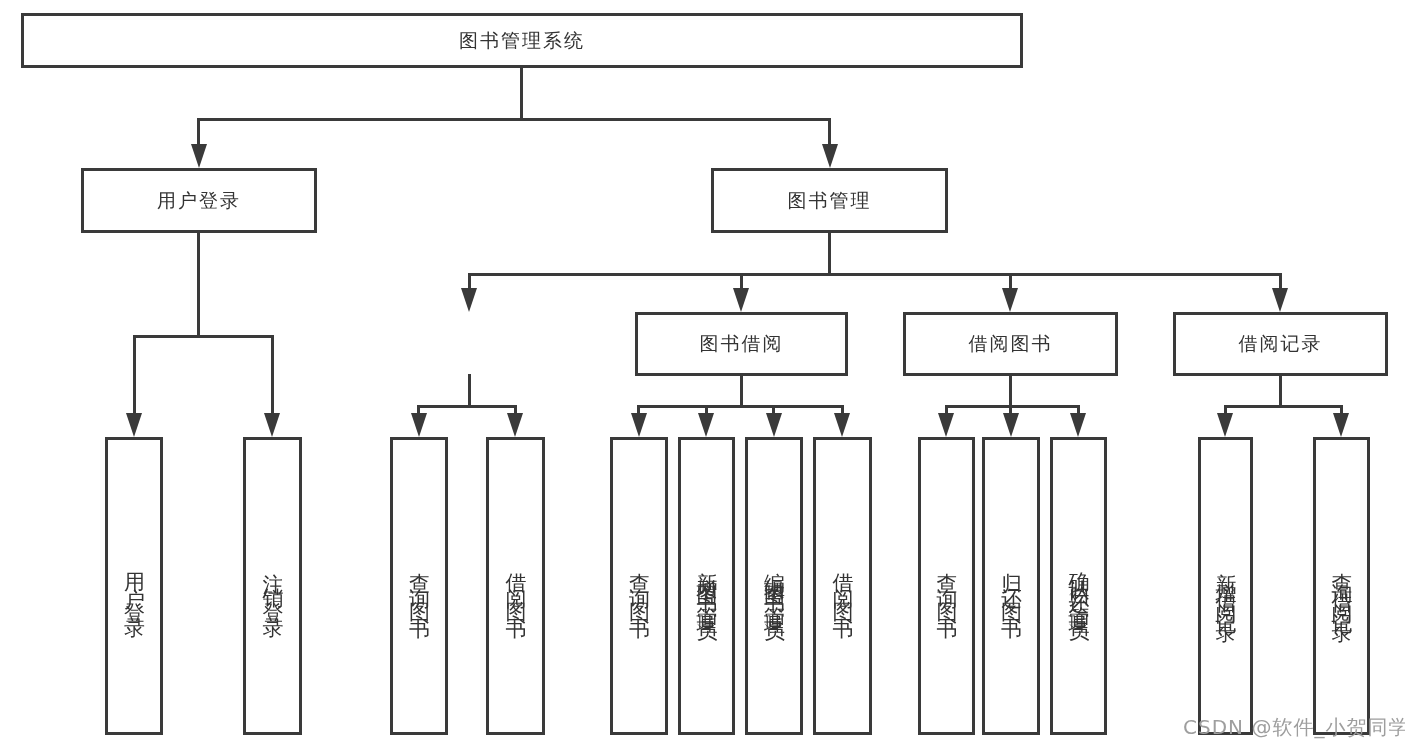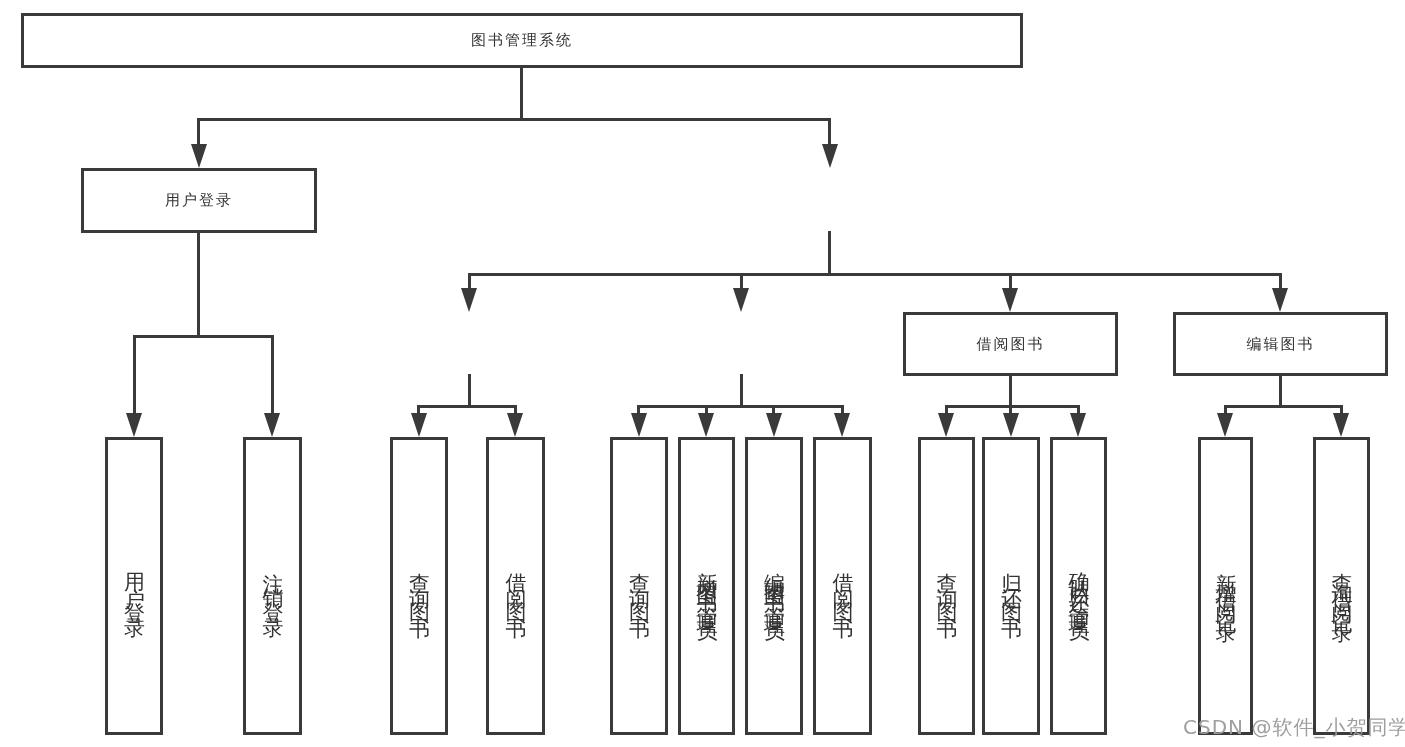--- a/index.html
+++ b/index.html
@@ -14,21 +14,21 @@
   .box{
     position:absolute;
     box-sizing:border-box;
     border:3px solid #3a3a3a;
     background:#ffffff;
     display:flex;
     align-items:center;
     justify-content:center;
   }
   .hlabel{
-    font-size:15px;
+    font-size:19px;
     letter-spacing:2px;
     color:#333333;
     white-space:nowrap;
   }
   .vtext{
     writing-mode:vertical-rl;
     text-orientation:mixed;
     font-size:21px;
     color:#333333;
     line-height:1;
@@ -68,44 +68,50 @@
   <div class="vline" style="left:520px;top:65px;height:55px;"></div>
   <div class="hline" style="left:198px;top:118px;width:633px;"></div>
   <div class="vline" style="left:197px;top:118px;height:28px;"></div>
   <div class="arr" style="left:191px;top:144px;"></div>
   <div class="vline" style="left:828px;top:118px;height:28px;"></div>
   <div class="arr" style="left:822px;top:144px;"></div>
 
   <div class="box" style="left:81px;top:168px;width:236px;height:65px;">
     <span class="hlabel">用户登录</span>
   </div>
+  <div class="box" style="left:711px;top:168px;width:237px;height:65px;">
+    <span class="hlabel">图书管理</span>
+  </div>
 
   <div class="vline" style="left:197px;top:231px;height:107px;"></div>
   <div class="hline" style="left:133px;top:335px;width:141px;"></div>
   <div class="vline" style="left:133px;top:335px;height:80px;"></div>
   <div class="arr" style="left:126px;top:413px;"></div>
   <div class="vline" style="left:271px;top:335px;height:80px;"></div>
   <div class="arr" style="left:264px;top:413px;"></div>
 
   <div class="vline" style="left:828px;top:231px;height:45px;"></div>
   <div class="hline" style="left:468px;top:273px;width:814px;"></div>
   <div class="vline" style="left:468px;top:273px;height:17px;"></div>
   <div class="arr" style="left:461px;top:288px;"></div>
   <div class="vline" style="left:740px;top:273px;height:17px;"></div>
   <div class="arr" style="left:733px;top:288px;"></div>
   <div class="vline" style="left:1009px;top:273px;height:17px;"></div>
   <div class="arr" style="left:1002px;top:288px;"></div>
   <div class="vline" style="left:1279px;top:273px;height:17px;"></div>
   <div class="arr" style="left:1272px;top:288px;"></div>
 
+  <div class="box" style="left:635px;top:312px;width:213px;height:64px;">
+    <span class="hlabel">图书借阅</span>
+  </div>
   <div class="box" style="left:903px;top:312px;width:215px;height:64px;">
     <span class="hlabel">借阅图书</span>
   </div>
   <div class="box" style="left:1173px;top:312px;width:215px;height:64px;">
-    <span class="hlabel">编辑图书</span>
+    <span class="hlabel">借阅记录</span>
   </div>
 
   <div class="vline" style="left:468px;top:374px;height:34px;"></div>
   <div class="hline" style="left:418px;top:405px;width:99px;"></div>
   <div class="vline" style="left:417px;top:405px;height:11px;"></div>
   <div class="arr" style="left:411px;top:413px;"></div>
   <div class="vline" style="left:514px;top:405px;height:11px;"></div>
   <div class="arr" style="left:507px;top:413px;"></div>
 
   <div class="vline" style="left:740px;top:374px;height:34px;"></div>

